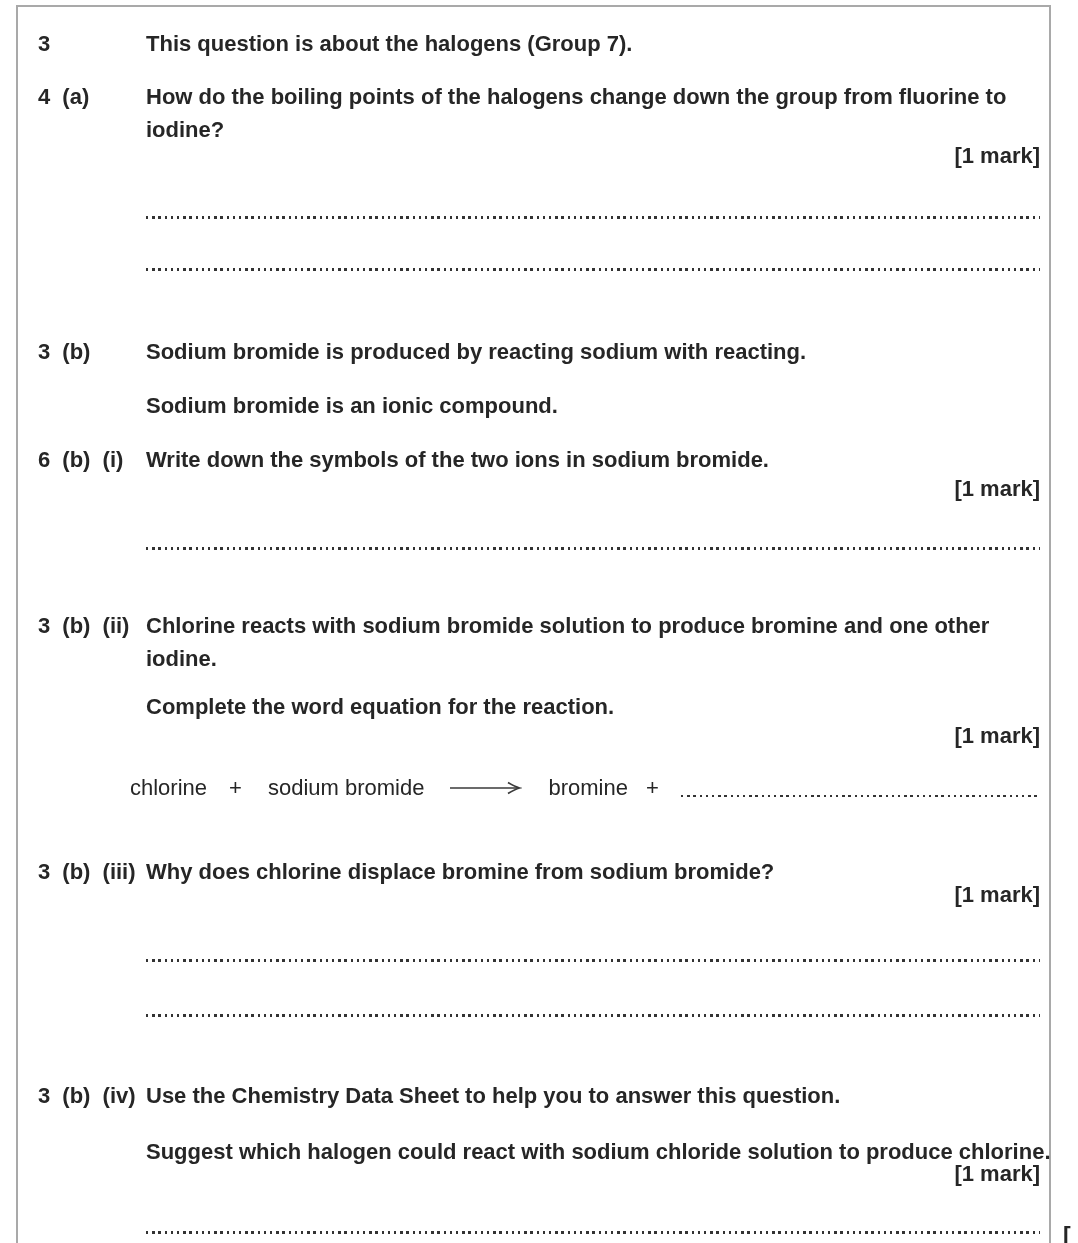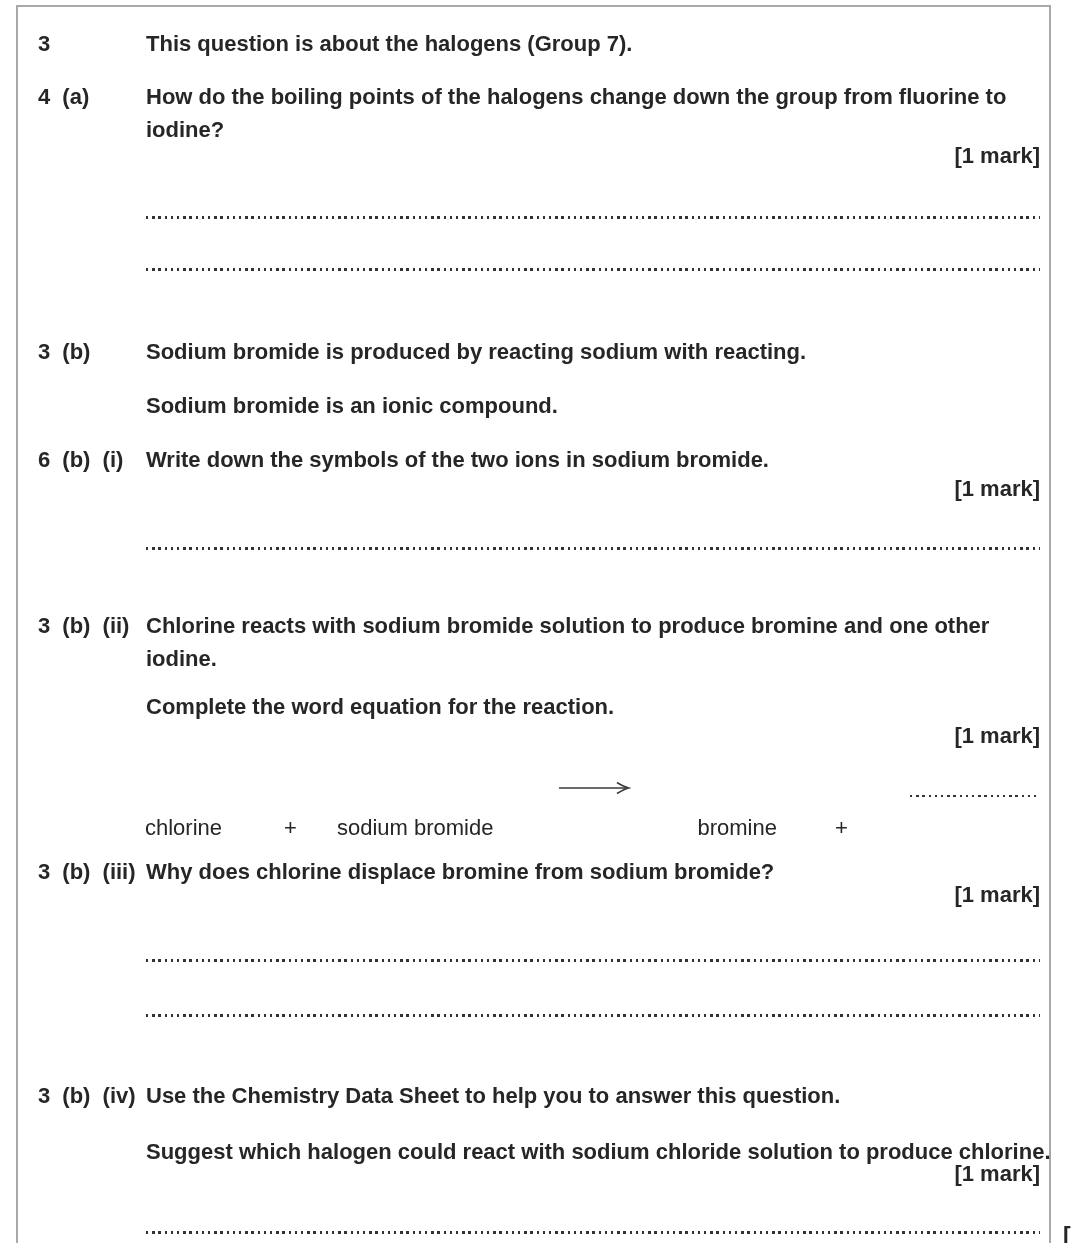--- a/index.html
+++ b/index.html
@@ -48,31 +48,30 @@
   }
   .dotline {
     position: absolute;
     left: 146px;
     width: 894px;
     height: 2.5px;
     background-image: repeating-linear-gradient(to right, #333333 0 2.4px, transparent 2.4px 6.2px);
   }
   .eq {
     position: absolute;
-    left: 145px; right: 38px;
+    left: 130px; right: 38px;
     height: 33px;
     display: flex;
     align-items: baseline;
     line-height: 33px;
-    gap: 40px;
   }
   .eq .plus1 { margin-left: 22px; }
-  .eq .term2 { }
+  .eq .term2 { margin-left: 26px; }
   .eq .arrow-wrap { margin-left: 24px; align-self: center; display: inline-flex; }
-  .eq .term3 { margin-left: 26px; margin-top: 40px; }
+  .eq .term3 { margin-left: 26px; }
   .eq .plus2 { margin-left: 18px; }
   .eq .eq-blank {
     flex: 1;
     margin-left: 22px;
     align-self: flex-end;
     margin-bottom: 7px;
     height: 2.4px;
     background-image: repeating-linear-gradient(to right, #333333 0 2.4px, transparent 2.4px 6.2px);
   }
   .edge-bracket {

